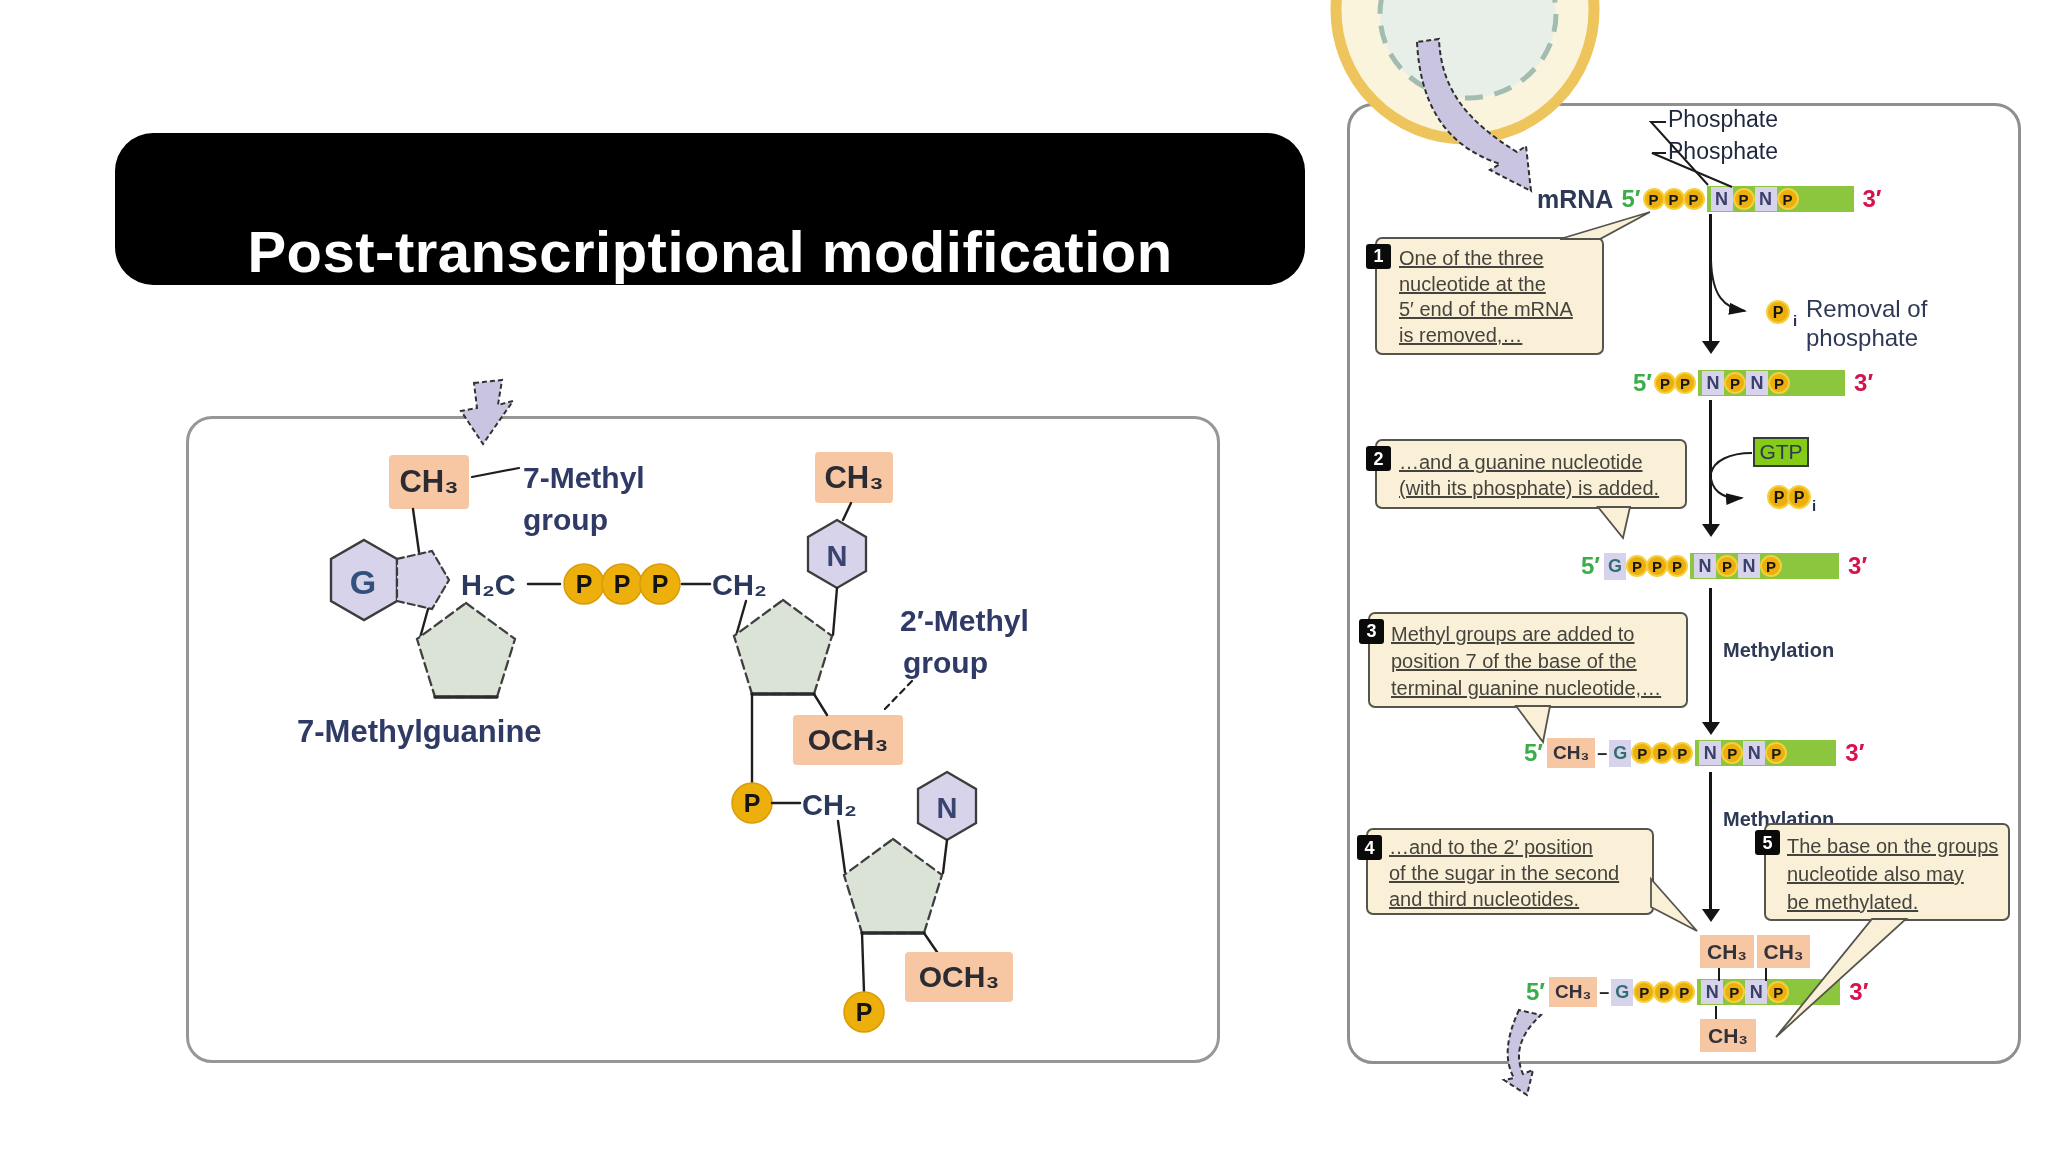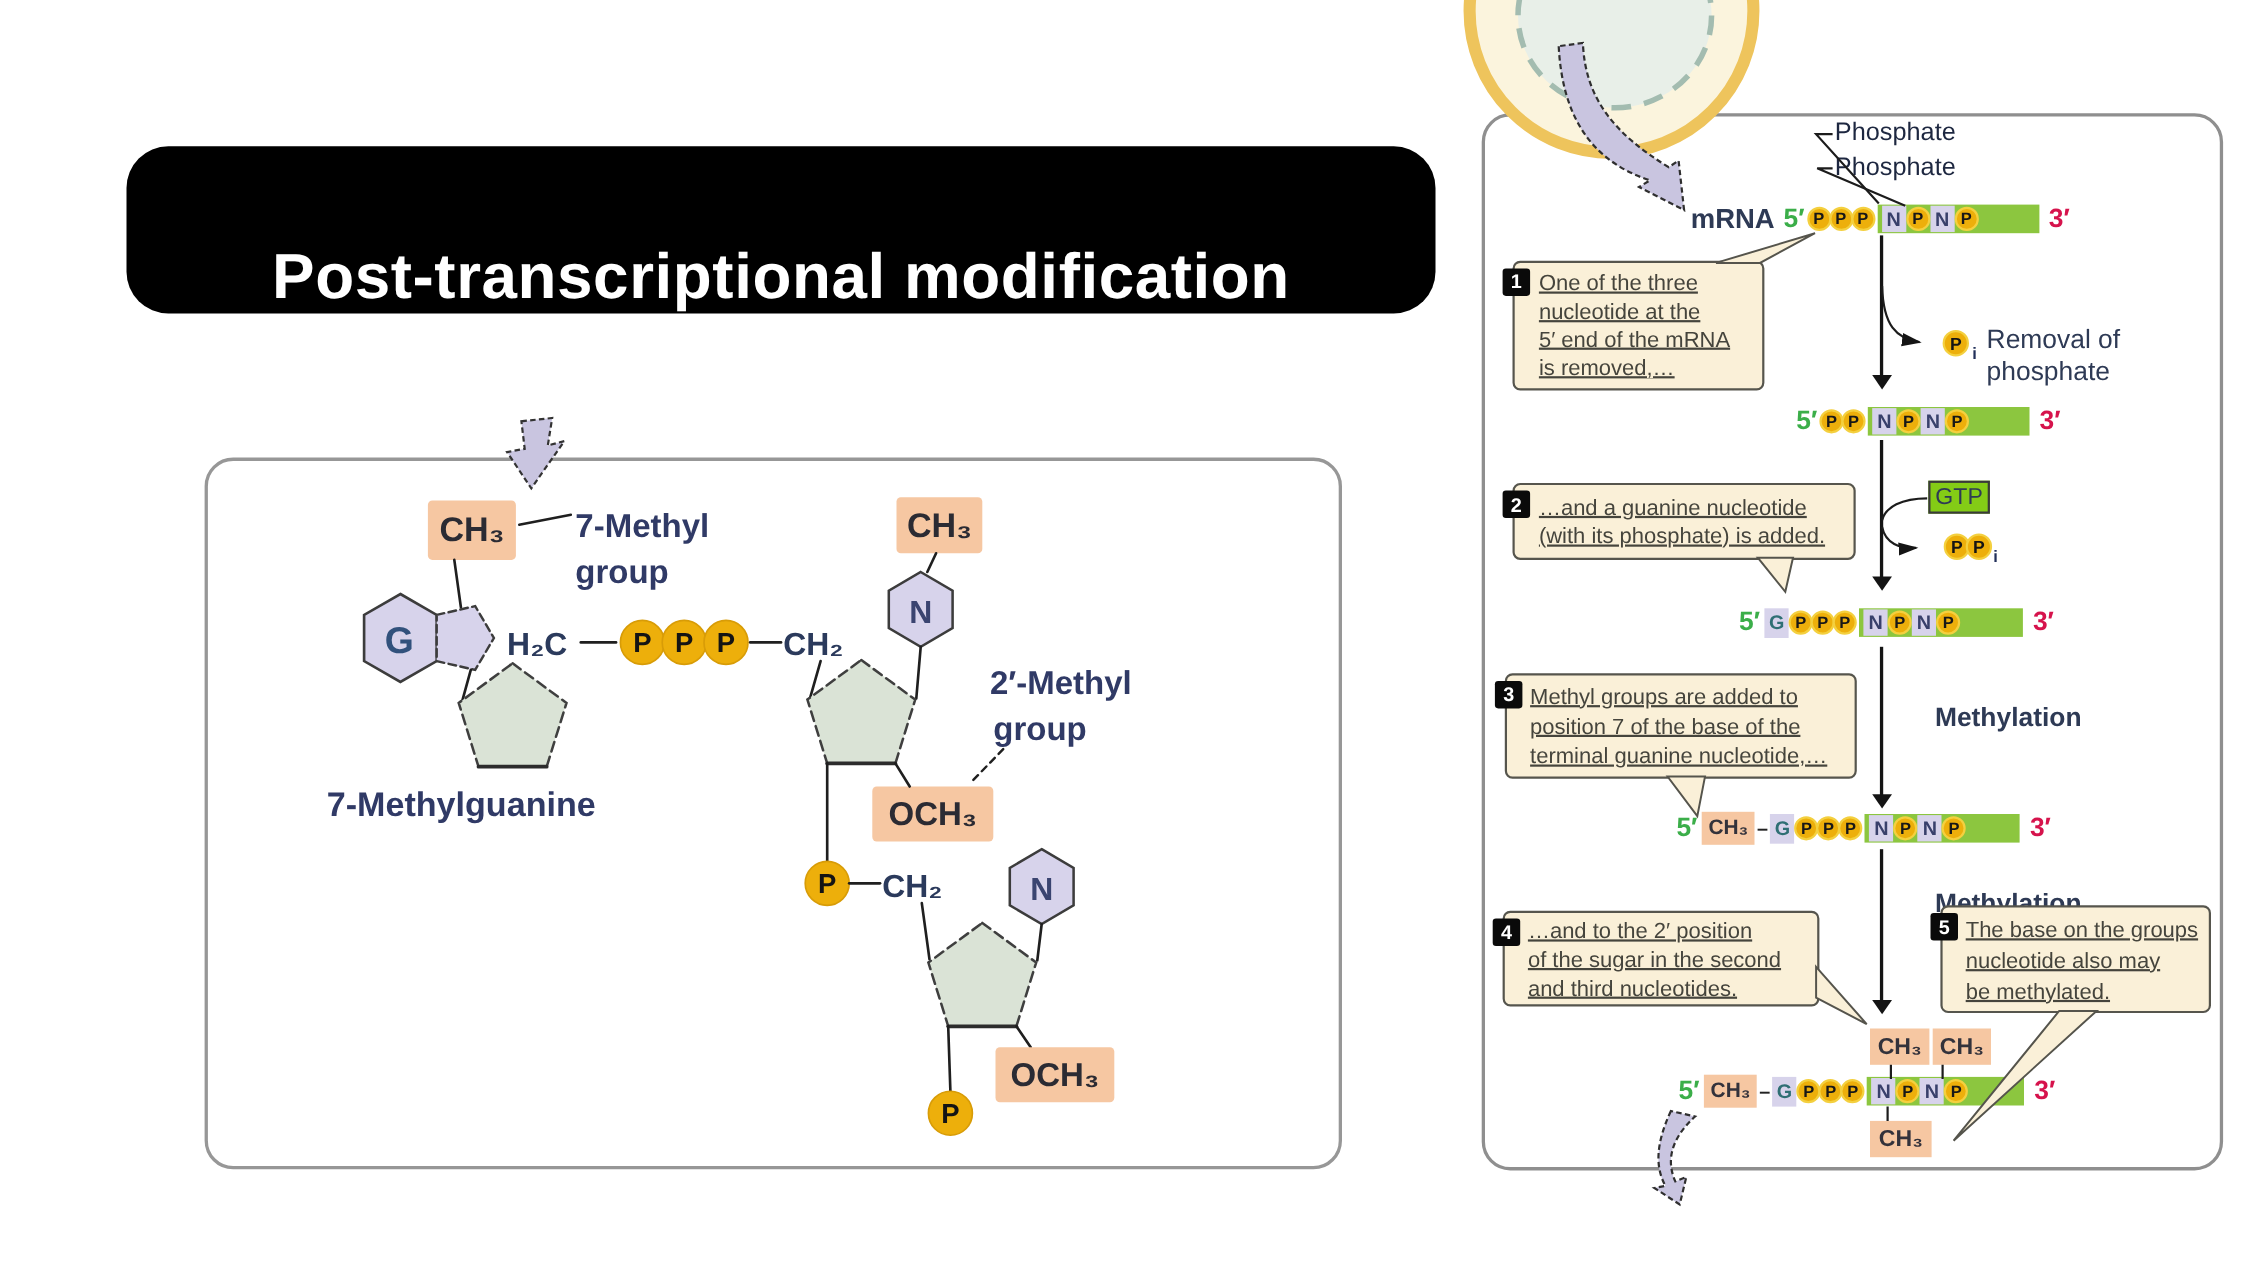--- a/index.html
+++ b/index.html
@@ -40,21 +40,21 @@
         border-top:13px solid #141414;}
   
   .step{position:absolute;background:#FAF0D8;border:2px solid #56554D;border-radius:7px;
         box-sizing:border-box;z-index:2;color:#45443C;font-size:20px;}
   .step .sl{white-space:nowrap;text-decoration:underline;}
   .badge{position:absolute;left:-11px;top:5px;width:25px;height:25px;background:#0a0a0a;color:#fff;
         font-weight:bold;font-size:18px;display:flex;align-items:center;justify-content:center;
         border-radius:3px;}
   
   .flabel{position:absolute;color:#1D2740;font-size:23px;z-index:2;white-space:nowrap;}
-  .mlabel{position:absolute;color:#2E3A55;font-size:24px;font-weight:bold;z-index:2;white-space:nowrap;margin-left:36px;}
+  .mlabel{position:absolute;color:#2E3A55;font-size:20px;font-weight:bold;z-index:2;white-space:nowrap;}
   .removal{position:absolute;color:#2E3A55;font-size:24px;line-height:29px;z-index:2;}
   .gtp{position:absolute;left:1753px;top:437px;width:56px;height:30px;background:#84cc16;
        border:2px solid #3A3A3A;box-sizing:border-box;display:flex;align-items:center;
        justify-content:center;font-size:21px;color:#2E3A55;z-index:2;}
   .ch3f{position:absolute;height:33px;background:#F6C7A2;display:flex;align-items:center;
        justify-content:center;font-size:21px;font-weight:bold;color:#33323B;z-index:2;}
   
   .overlay{position:absolute;left:0;top:0;width:2048px;height:1152px;z-index:3;pointer-events:none;}
   .overlay text{font-family:"Liberation Sans","DejaVu Sans",sans-serif;}
 </style>

